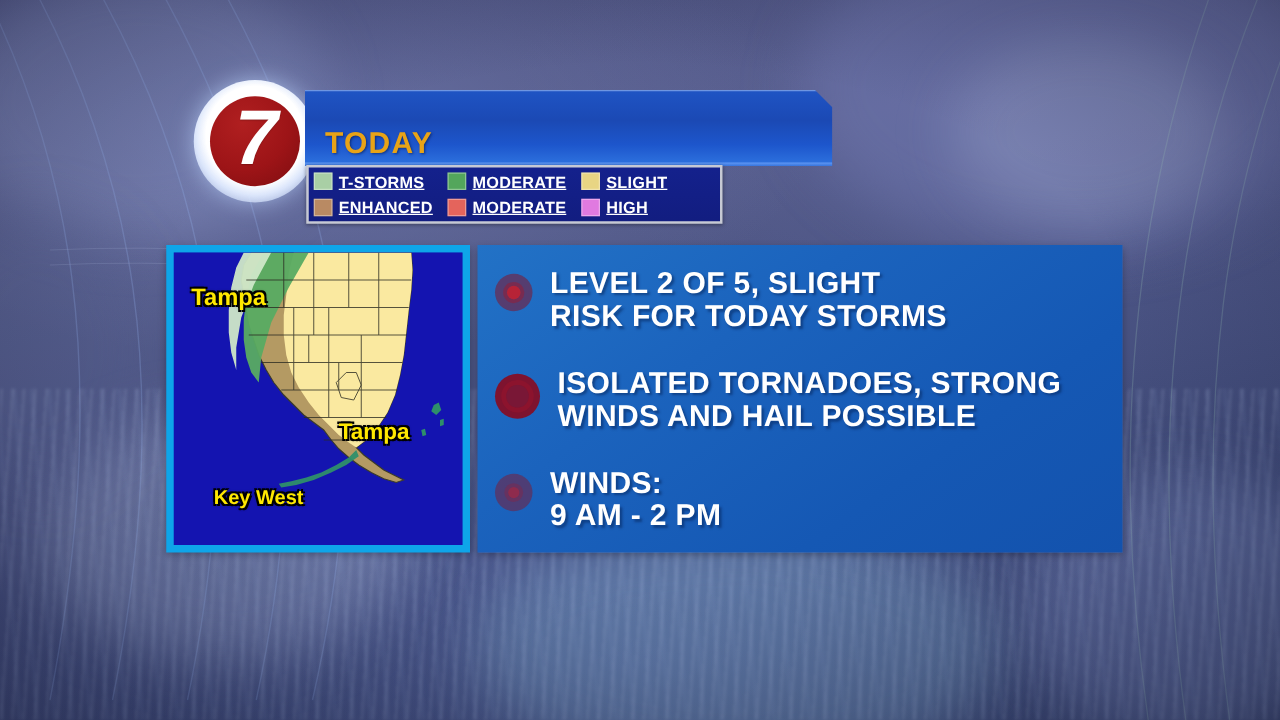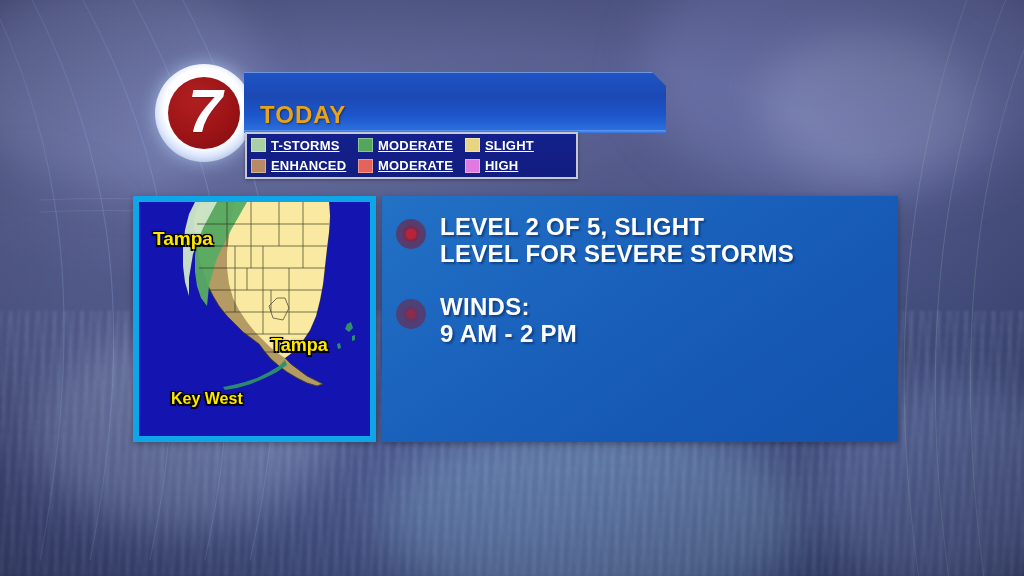--- a/index.html
+++ b/index.html
@@ -336,24 +336,33 @@
 
 <div class="text-panel">
   <div class="bullets">
 
     <div class="bullet-row">
       <div class="bullet-dot b1">
           <i></i>
         </div>
       <div class="bullet-text">
         <span>LEVEL 2 OF 5, SLIGHT</span>
-        <span>LEVEL FOR SEVERE STORMS</span>
-      </div>
-    </div>
-
+        <span>RISK FOR TODAY STORMS</span>
+      </div>
+    </div>
+
+    <div class="bullet-row">
+      <div class="bullet-dot b2">
+          <i></i>
+        </div>
+      <div class="bullet-text">
+        <span>ISOLATED TORNADOES, STRONG</span>
+        <span>WINDS AND HAIL POSSIBLE</span>
+      </div>
+    </div>
 
     <div class="bullet-row">
       <div class="bullet-dot b3">
           <i></i>
         </div>
       <div class="bullet-text">
         <span>WINDS:</span>
         <span>9 AM - 2 PM</span>
       </div>
     </div>

